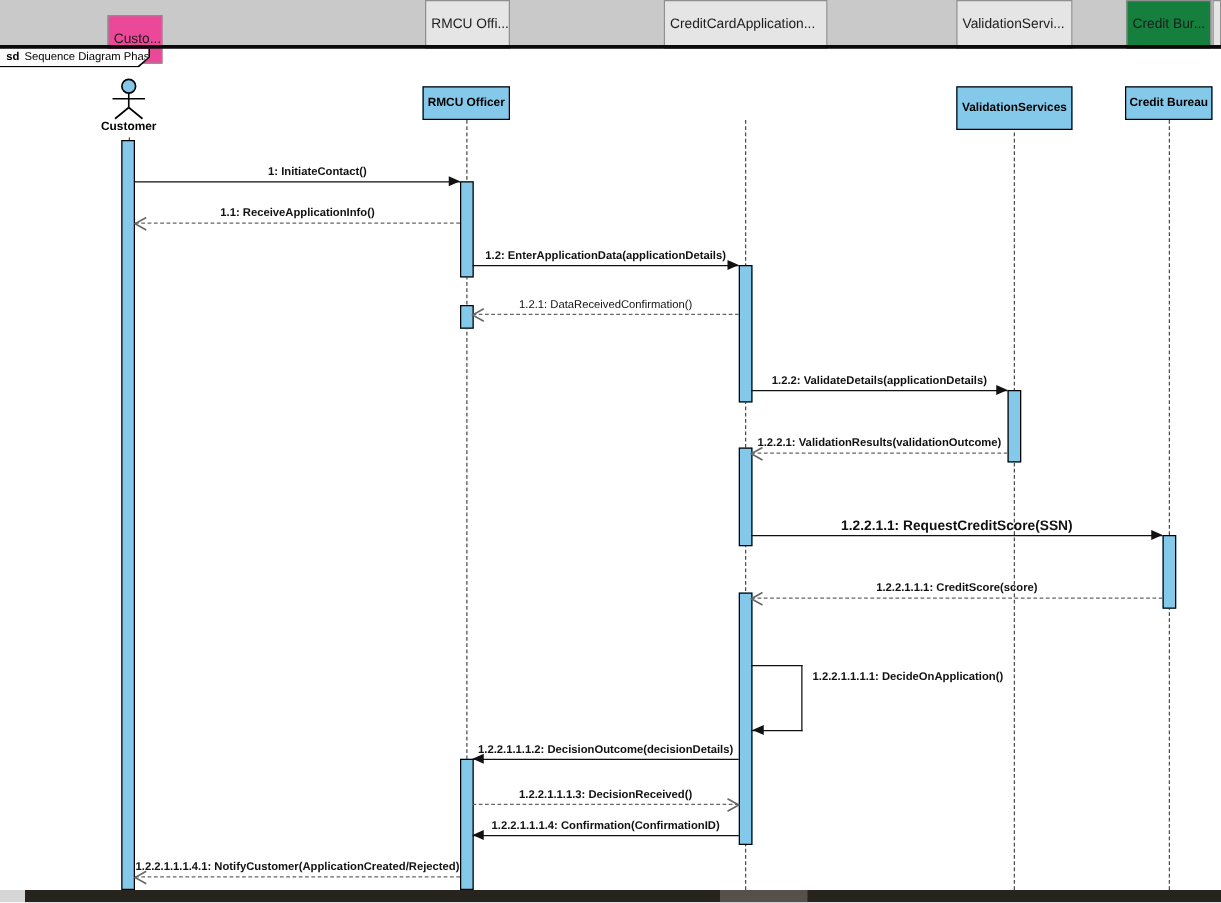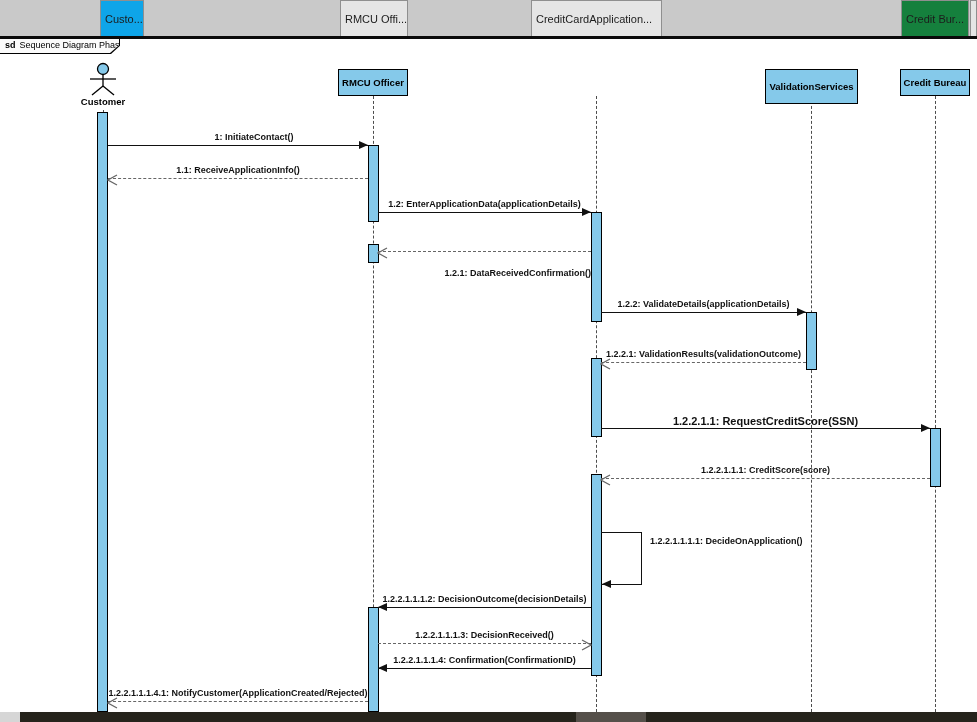--- a/index.html
+++ b/index.html
@@ -69,21 +69,21 @@
       <div style="position: absolute; left: 0px; top: 0px; z-index: 5;">
         <div style="position: absolute; left: 378px; top: 212px; width: 213px; height: 0px; border-top: 1px solid rgb(17, 17, 17); z-index: 5;"></div>
         <div style="position: absolute; width: 0px; height: 0px; border-top: 4px solid transparent; border-bottom: 4px solid transparent; z-index: 6; left: 582px; top: 208px; border-left: 9px solid rgb(17, 17, 17);"></div>
         <div style="position: absolute; left: 378px; top: 199px; width: 213px; text-align: center; font-size: 9px; font-weight: bold; color: rgb(17, 17, 17); white-space: nowrap; z-index: 6;">1.2: EnterApplicationData(applicationDetails)</div>
       </div>
       <div style="position: absolute; left: 0px; top: 0px; z-index: 5;">
         <div style="position: absolute; left: 378px; top: 251px; width: 213px; height: 0px; border-top: 1px dashed rgb(102, 102, 102); z-index: 5;"></div>
         <div style="position: absolute; left: 377px; top: 245px; width: 11px; height: 12px; z-index: 6;"><svg width="11" height="12">
             <path d="M10,1 L1,6 L10,11" fill="none" stroke="#666666" stroke-width="1.2"></path>
           </svg></div>
-        <div style="position: absolute; left: 378px; top: 238px; width: 213px; text-align: right; font-size: 9px; font-weight: bold; color: rgb(17, 17, 17); white-space: nowrap; z-index: 6; margin-top: 30px;">1.2.1: DataReceivedConfirmation()</div>
+        <div style="position: absolute; left: 378px; top: 238px; width: 213px; text-align: center; font-size: 9px; font-weight: normal; color: rgb(17, 17, 17); white-space: nowrap; z-index: 6;">1.2.1: DataReceivedConfirmation()</div>
       </div>
       <div style="position: absolute; left: 0px; top: 0px; z-index: 5;">
         <div style="position: absolute; left: 601px; top: 312px; width: 205px; height: 0px; border-top: 1px solid rgb(17, 17, 17); z-index: 5;"></div>
         <div style="position: absolute; width: 0px; height: 0px; border-top: 4px solid transparent; border-bottom: 4px solid transparent; z-index: 6; left: 797px; top: 308px; border-left: 9px solid rgb(17, 17, 17);"></div>
         <div style="position: absolute; left: 601px; top: 299px; width: 205px; text-align: center; font-size: 9px; font-weight: bold; color: rgb(17, 17, 17); white-space: nowrap; z-index: 6;">1.2.2: ValidateDetails(applicationDetails)</div>
       </div>
       <div style="position: absolute; left: 0px; top: 0px; z-index: 5;">
         <div style="position: absolute; left: 601px; top: 362px; width: 205px; height: 0px; border-top: 1px dashed rgb(102, 102, 102); z-index: 5;"></div>
         <div style="position: absolute; left: 600px; top: 356px; width: 11px; height: 12px; z-index: 6;"><svg width="11" height="12">
             <path d="M10,1 L1,6 L10,11" fill="none" stroke="#666666" stroke-width="1.2"></path>
@@ -126,23 +126,24 @@
           </svg></div>
         <div style="position: absolute; left: 108px; top: 688px; width: 260px; text-align: center; font-size: 9px; font-weight: bold; color: rgb(17, 17, 17); white-space: nowrap; z-index: 6;">1.2.2.1.1.1.4.1: NotifyCustomer(ApplicationCreated/Rejected)</div>
       </div>
       <div style="position: absolute; left: 0px; top: 0px; z-index: 5;">
         <div style="position: absolute; left: 601px; top: 532px; width: 41px; height: 53px; border-top: 1px solid rgb(17, 17, 17); border-right: 1px solid rgb(17, 17, 17); border-bottom: 1px solid rgb(17, 17, 17); box-sizing: border-box; z-index: 5;"></div>
         <div style="position: absolute; width: 0px; height: 0px; border-top: 4px solid transparent; border-bottom: 4px solid transparent; z-index: 6; left: 602px; top: 580px; border-right: 9px solid rgb(17, 17, 17);"></div>
         <div style="position: absolute; left: 650px; top: 536px; font-size: 9px; font-weight: bold; color: rgb(17, 17, 17); white-space: nowrap; z-index: 6;">1.2.2.1.1.1.1: DecideOnApplication()</div>
       </div>
     </div>
   <div id="topbar" style="background: rgb(201, 201, 201);">
-      <div class="jump-tab" style="position: absolute; left: 100px; width: 44px; background: #0ea5e9; border: 1px solid rgb(143, 143, 143);">Custo...</div>
+      <div class="jump-tab" style="position: absolute; left: 86px; width: 44px; background: #ec4899; border: 1px solid rgb(143, 143, 143); margin-top: 12px;">Custo...</div>
       <div class="jump-tab" style="position: absolute; left: 340px; width: 68px; background: rgb(229, 229, 229); border: 1px solid rgb(143, 143, 143);">RMCU Offi...</div>
       <div class="jump-tab" style="position: absolute; left: 531px; width: 131px; background: rgb(229, 229, 229); border: 1px solid rgb(143, 143, 143);">CreditCardApplication...</div>
+      <div class="jump-tab" style="position: absolute; left: 765px; width: 93px; background: rgb(229, 229, 229); border: 1px solid rgb(143, 143, 143);">ValidationServi...</div>
       <div class="jump-tab" style="position: absolute; left: 901px; width: 68px; background: #15803d; border: 1px solid rgb(143, 143, 143);">Credit Bur...</div>
       <div class="jump-tab" style="position: absolute; left: 970px; width: 7px; background: rgb(229, 229, 229); border: 1px solid rgb(143, 143, 143);"></div>
     </div>
   <div id="topline" style="background: rgb(10, 10, 10);"></div>
   <div id="frame-tab">
     <div id="frame-tab-inner"><b>sd</b><span>Sequence Diagram Phase 2</span></div>
   </div>
   <div id="bottombar">
     <div id="bottombar-corner" style="background: rgb(214, 214, 214);"></div>
     <div id="bottombar-dark" style="background: rgb(38, 36, 28);"></div>

